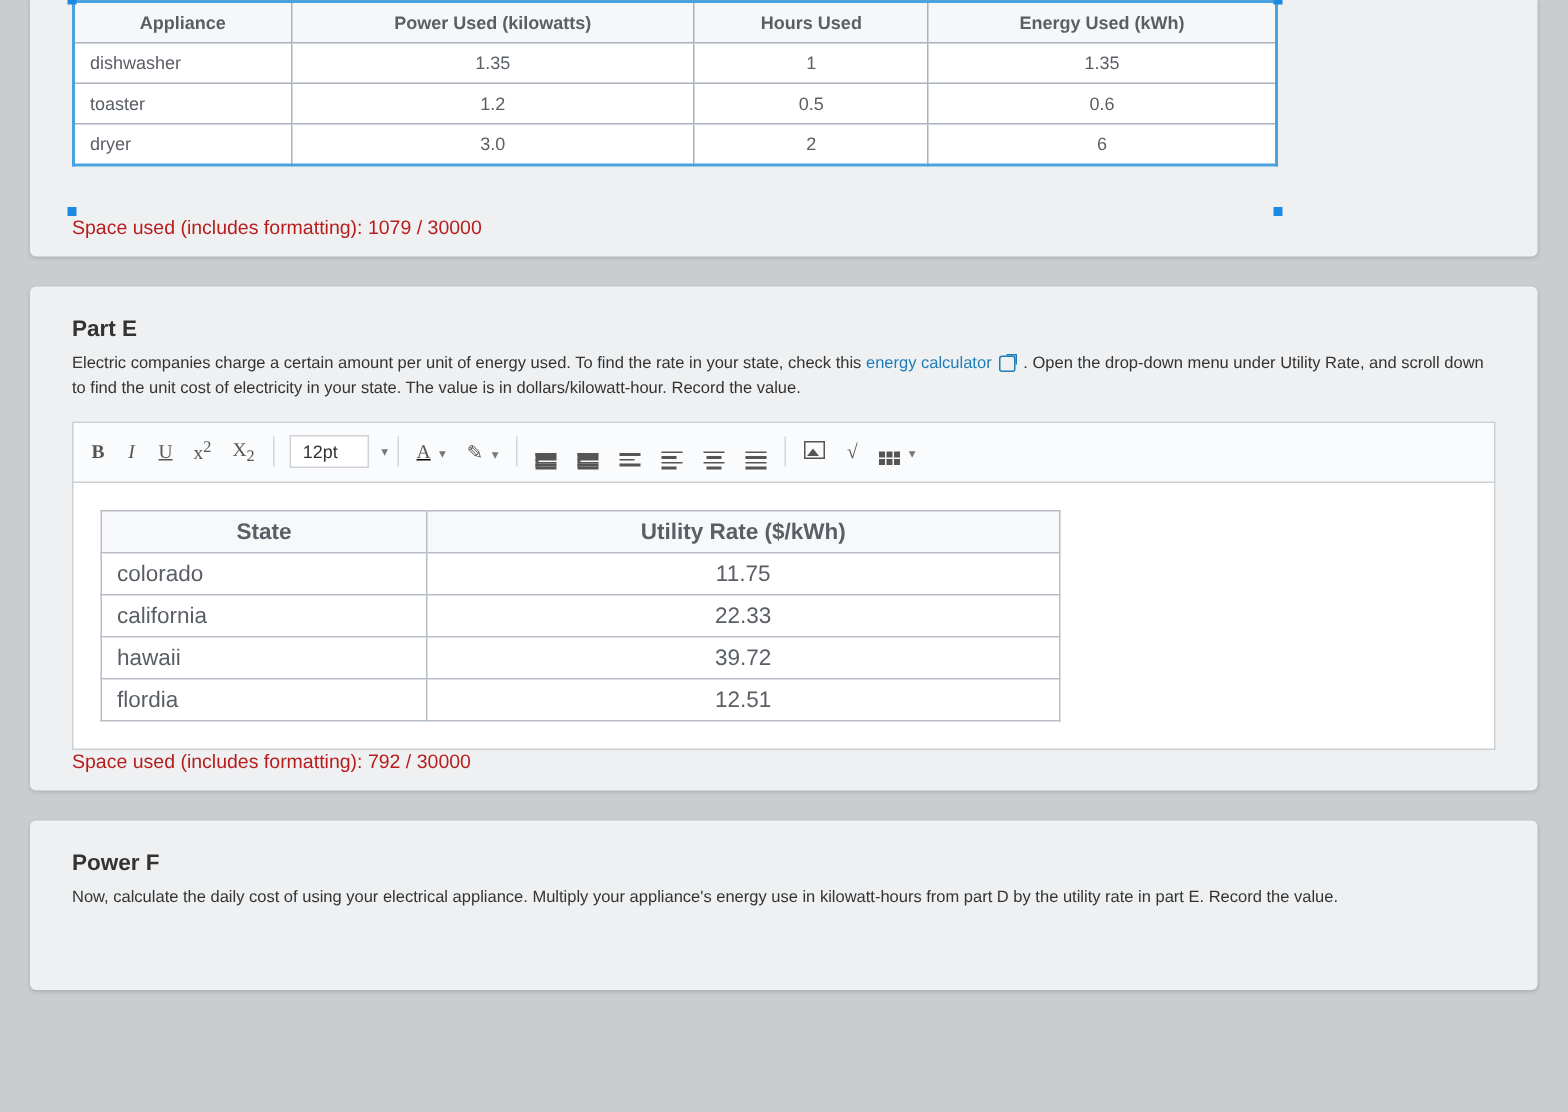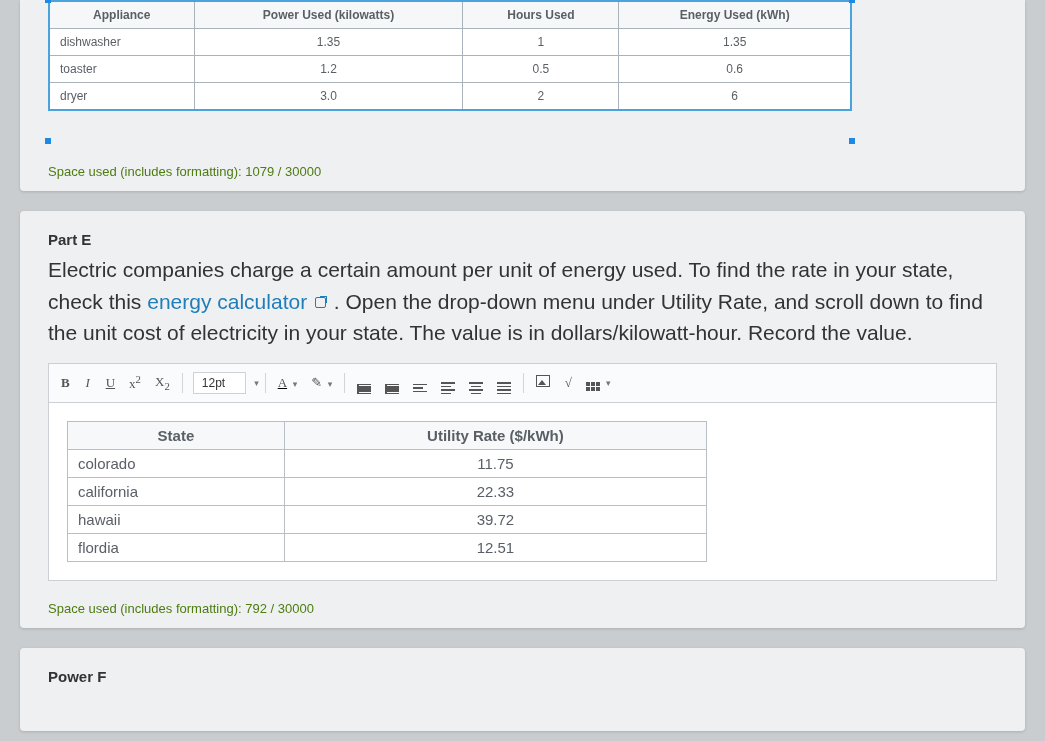--- a/index.html
+++ b/index.html
@@ -48,32 +48,31 @@
   table.data-table td { text-align: center; }
   table.data-table td:first-child { text-align: left; }
   .sel-handle {
     position: absolute;
     width: 6px; height: 6px;
     background: #1e88e5;
   }
   .table-wrap { position: relative; display: inline-block; }
   .space-used {
     font-size: 13px;
-    color: #4d7c0f;
-    margin-top: 20px;
+    color: #b91c1c;
   }
   .part-heading {
     font-weight: bold;
     font-size: 15px;
     color: #333;
     margin: 20px 0 6px 0;
     padding-top: 20px;
   }
   .instructions {
-    font-size: 21px;
+    font-size: 11px;
     color: #333;
     line-height: 1.5;
     margin-bottom: 14px;
   }
   .instructions a { color: #1f7db8; text-decoration: none; }
   .ext-icon {
     display: inline-block;
     width: 11px; height: 11px;
     border: 1.5px solid #1f7db8;
     position: relative;
@@ -353,13 +352,14 @@
           <td>12.51</td>
         </tr>
       </tbody>
     </table>
   </div>
   <div class="space-used">Space used (includes formatting): 792 / 30000</div>
 </div>
 
 <div class="card" style="padding-bottom:40px;">
   <div class="part-heading">Power F</div>
+  <p class="instructions">Now, calculate the daily cost of using your electrical appliance. Multiply your appliance's energy use in kilowatt-hours from part D by the utility rate in part E. Record the value.</p>
 </div>
 
 </body></html>

